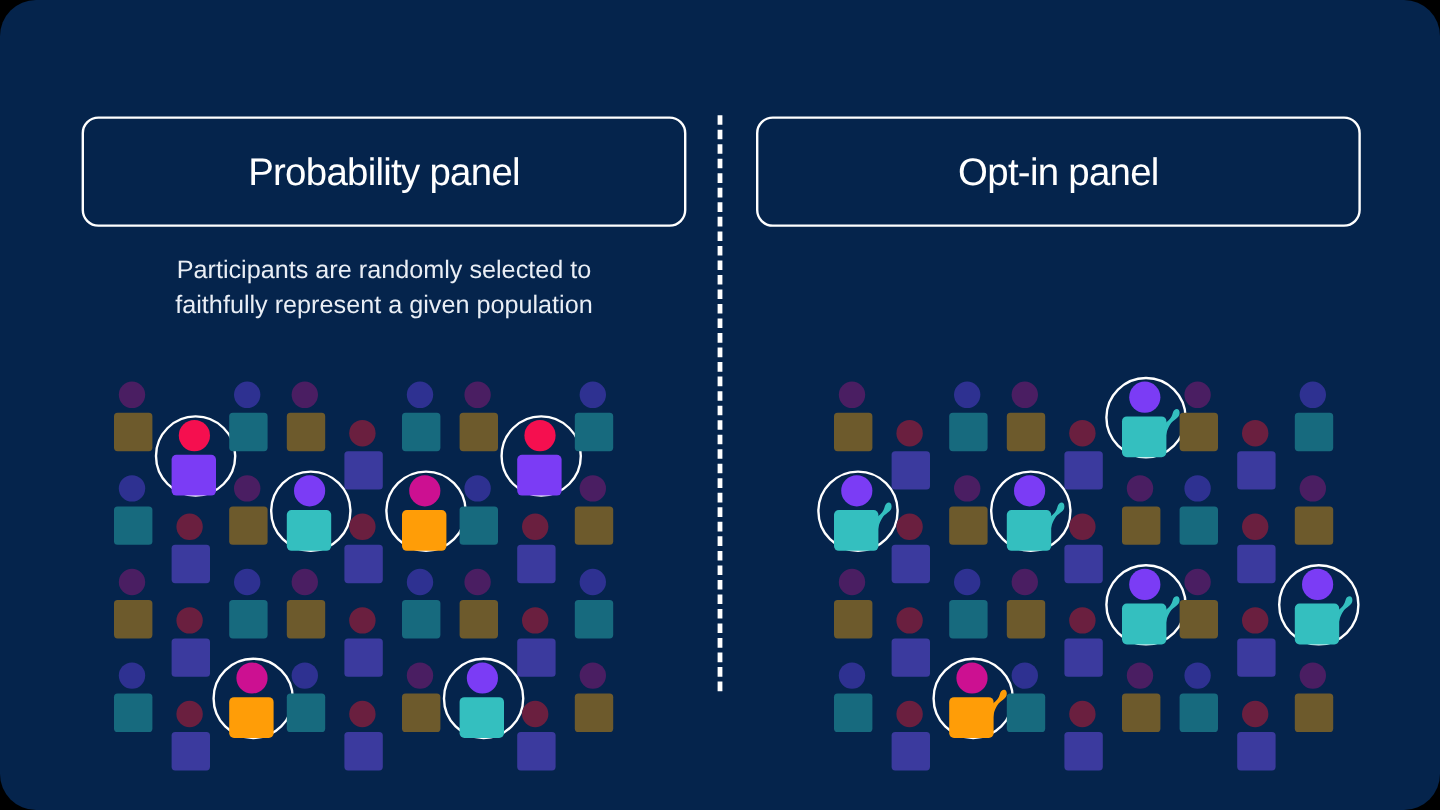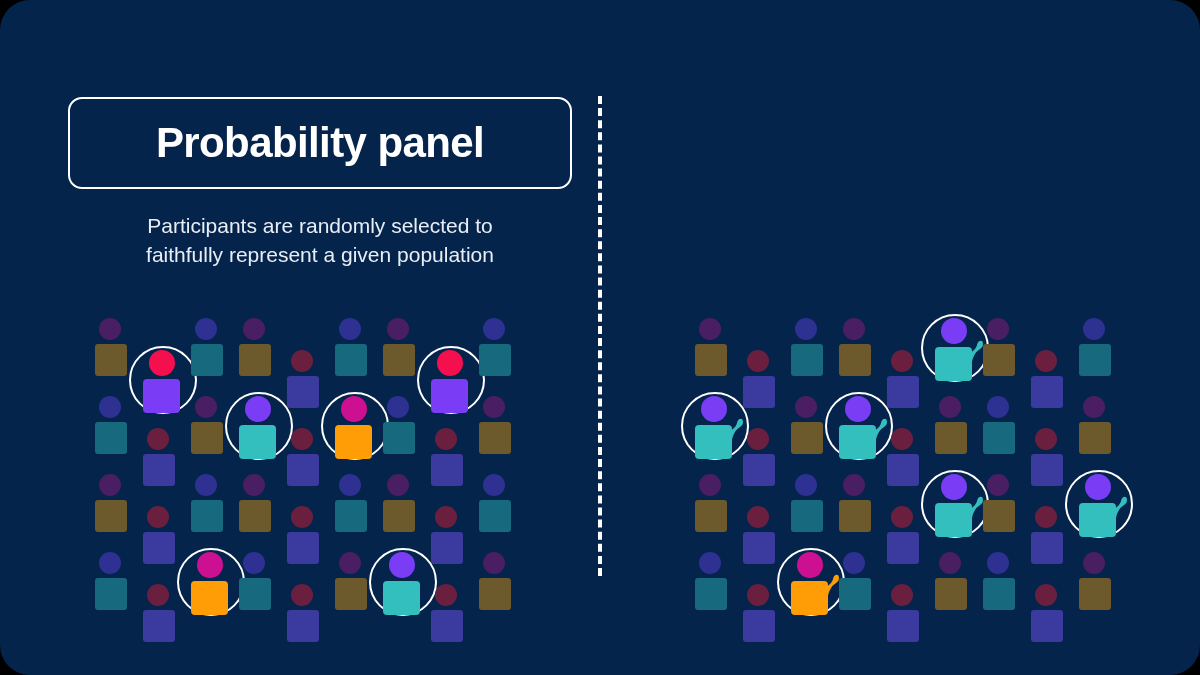--- a/index.html
+++ b/index.html
@@ -39,22 +39,22 @@
     border-radius: 14px;
     display: flex;
     align-items: center;
     justify-content: center;
   }
   #title-box-left  { left: 68px;  width: 504px; }
   #title-box-right { left: 30px;  width: 504px; }
 
   .title-text {
     color: #ffffff;
-    font-size: 42px;
-    font-weight: bold;
+    font-size: 32px;
+    font-weight: normal;
     letter-spacing: -0.6px;
     white-space: nowrap;
   }
 
   .desc {
     position: absolute;
     color: #e9eef5;
     font-size: 21px;
     line-height: 29px;
     text-align: center;
@@ -286,20 +286,23 @@
         <div class="figure" style="left: 479px; top: 552px;">
           <div class="head" style="background: rgb(74, 30, 98);"></div>
           <div class="body-sq" style="background: rgb(109, 90, 44);"></div>
         </div>
       </div>
   </div>
 
   <div id="divider"></div>
 
   <div class="panel" id="panel-right">
+    <div class="title-box" id="title-box-right">
+      <span class="title-text">Opt-in panel</span>
+    </div>
     <div class="fig-layer" id="figs-right">
         <div class="figure" style="left: 95px; top: 318px;">
           <div class="head" style="background: rgb(74, 30, 98);"></div>
           <div class="body-sq" style="background: rgb(109, 90, 44);"></div>
         </div>
         <div class="figure big" style="left: 95px; top: 396px;">
           <div class="ring" style="width: 68px; height: 68px; left: -14px; top: -4px;"></div>
           <svg viewBox="0 0 22 30" width="22" height="30" class="arm">
             <path d="M0,22 L0,30 L6,30 C6,30 6,20 10,14 C13,9 18,9 18,4 C18,0.5 15.5,0 13.5,1.8 C12,3.2 12.5,6 10,9 C6,13.5 0,16 0,22 Z" fill="#34bfbf"></path>
           </svg>

